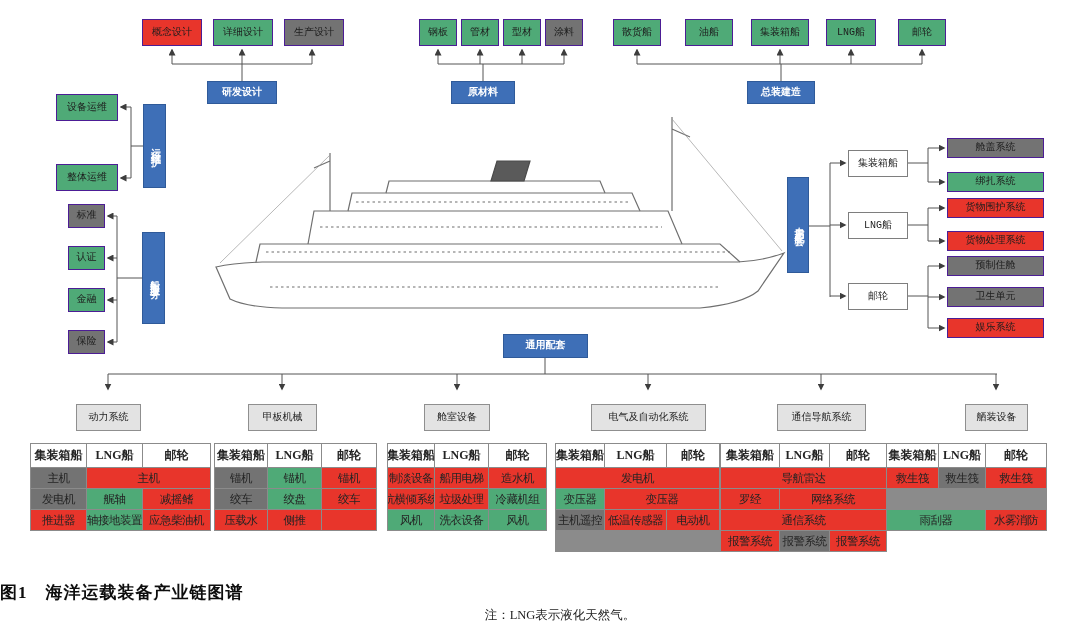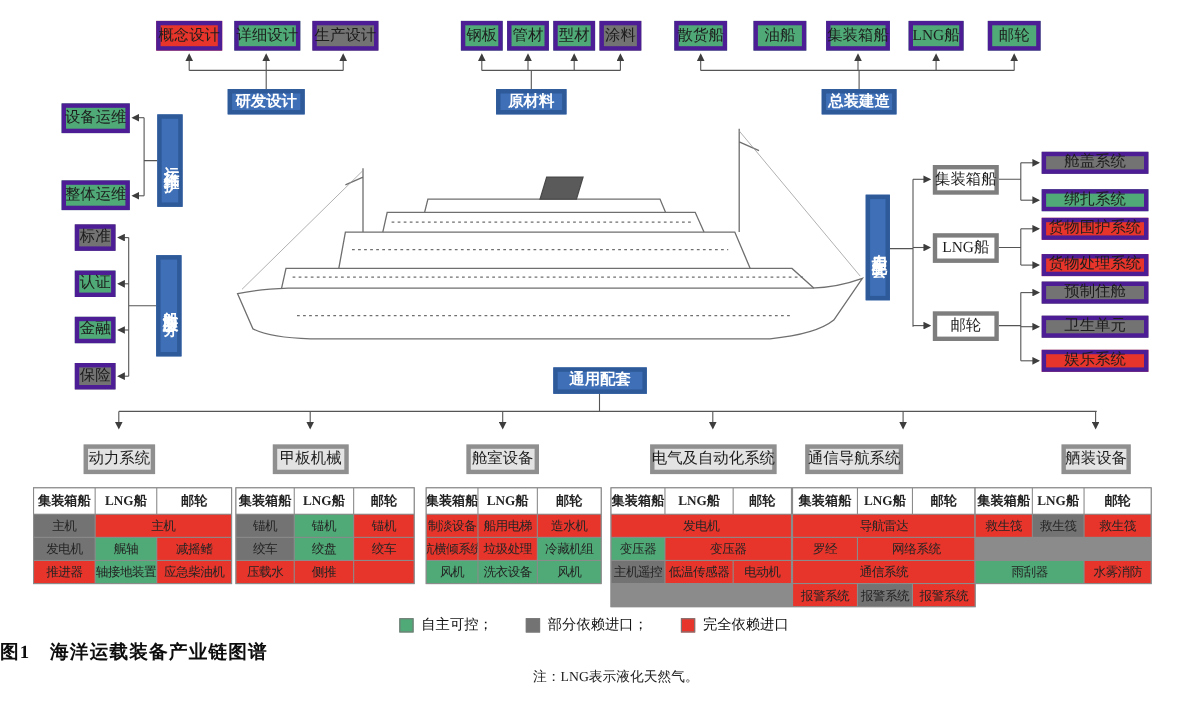--- a/index.html
+++ b/index.html
@@ -1,21 +1,21 @@
 <!DOCTYPE html>
 <html><head>
 <meta charset="utf-8">
 <style>
   html,body{margin:0;padding:0;background:#fff;}
   #canvas{position:relative;width:1080px;height:643px;background:#fff;overflow:hidden;
           font-family:"Liberation Serif","DejaVu Serif",serif;}
   .wires{position:absolute;left:0;top:0;z-index:1;}
   .node{position:absolute;z-index:2;display:flex;align-items:center;justify-content:center;
-        box-sizing:border-box;border:4px solid #4c1d95;font-size:14px;color:#1d1d1d;
-        white-space:nowrap;line-height:1;}
+        box-sizing:border-box;border:1px solid #4c1d95;font-size:10px;color:#1d1d1d;
+        white-space:nowrap;line-height:1;font-family:Liberation Mono, monospace;}
   .bg-green{background:#4faa77;}
   .bg-yellow{background:#737373;}
   .bg-red{background:#e8352b;}
   .bg-blue{background:#3e6fb7;color:#fff;border-color:#2f5a99;font-weight:600;}
   .bg-white{background:#fff;border-color:#7e7e7e;}
   .bg-gray{background:#e3e3e3;border-color:#8f8f8f;margin-top:12px;}
   .vert{writing-mode:vertical-rl;text-orientation:upright;letter-spacing:3px;}
   .ctable{position:absolute;top:443px;z-index:2;display:grid;gap:1px;background:#8b8b8b;
           border:1px solid #8b8b8b;}
   .tcell{display:flex;align-items:center;justify-content:center;font-size:11.5px;
@@ -140,21 +140,21 @@
   <div class="node bg-red" style="left:947px;top:231px;width:97px;height:20px">货物处理系统</div>
   <div class="node bg-yellow" style="left:947px;top:256px;width:97px;height:20px">预制住舱</div>
   <div class="node bg-yellow" style="left:947px;top:287px;width:97px;height:20px">卫生单元</div>
   <div class="node bg-red" style="left:947px;top:318px;width:97px;height:20px">娱乐系统</div>
 
   <div class="node bg-blue" style="left:503px;top:334px;width:85px;height:24px">通用配套</div>
   <div class="node bg-gray" style="left:76px;top:392px;width:65px;height:27px">动力系统</div>
   <div class="node bg-gray" style="left:248px;top:392px;width:69px;height:27px">甲板机械</div>
   <div class="node bg-gray" style="left:424px;top:392px;width:66px;height:27px">舱室设备</div>
   <div class="node bg-gray" style="left:591px;top:392px;width:115px;height:27px">电气及自动化系统</div>
-  <div class="node bg-gray" style="left:732px;top:392px;width:89px;height:27px">通信导航系统</div>
+  <div class="node bg-gray" style="left:777px;top:392px;width:89px;height:27px">通信导航系统</div>
   <div class="node bg-gray" style="left:965px;top:392px;width:63px;height:27px">舾装设备</div>
 
   <div id="tables">
       <div class="ctable" style="left: 30px; grid-template-columns: 55px 55px 67px; grid-template-rows: 23px repeat(3, 20px);">
         <div class="tcell thead">集装箱船</div>
         <div class="tcell thead">LNG船</div>
         <div class="tcell thead">邮轮</div>
         <div class="tcell lv-yellow bg-yellow">主机</div>
         <div class="tcell lv-red bg-red" style="grid-column: span 2;">主机</div>
         <div class="tcell lv-yellow bg-yellow">发电机</div>
@@ -221,31 +221,17 @@
         <div class="tcell thead">邮轮</div>
         <div class="tcell lv-red bg-red">救生筏</div>
         <div class="tcell lv-yellow bg-yellow">救生筏</div>
         <div class="tcell lv-red bg-red">救生筏</div>
         <div class="tcell lv-red bg-red" style="grid-column: span 3; margin-top: 30px;">灭火系统</div>
         <div class="tcell lv-green bg-green" style="grid-column: span 2;">雨刮器</div>
         <div class="tcell lv-red bg-red">水雾消防</div>
       </div>
     </div>
 
-  <div class="legend">
-    <div class="legend-item">
-      <span class="sw bg-green"></span>
-      <span>自主可控；</span>
-    </div>
-    <div class="legend-item">
-      <span class="sw bg-yellow"></span>
-      <span>部分依赖进口；</span>
-    </div>
-    <div class="legend-item">
-      <span class="sw bg-red"></span>
-      <span>完全依赖进口</span>
-    </div>
-  </div>
 
   <div class="caption">图1　海洋运载装备产业链图谱</div>
   <div class="note">注：LNG表示液化天然气。</div>
 
 </div>
 
 </body></html>

